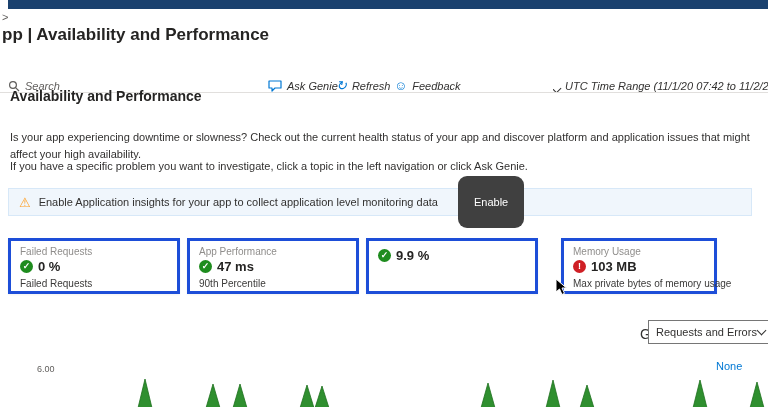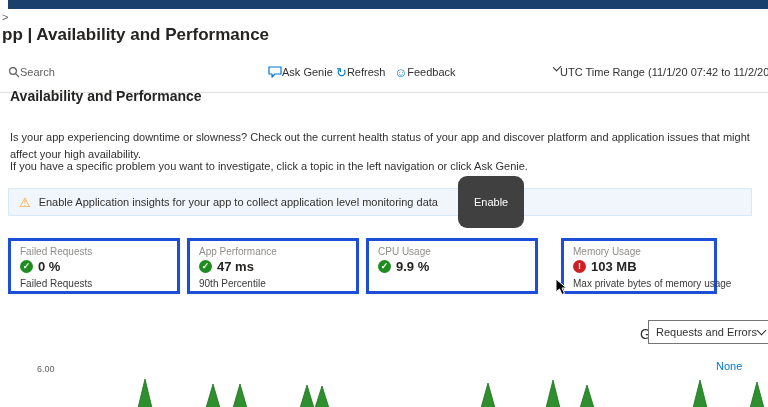--- a/index.html
+++ b/index.html
@@ -4,21 +4,21 @@
 <style>
   html,body{margin:0;padding:0;background:#fff;}
   body{font-family:"Liberation Sans", sans-serif; color:#323130;}
   .screen{position:relative;width:768px;height:407px;overflow:hidden;background:#fff;}
 
   .topbar{position:absolute;top:0;left:8px;right:0;height:9px;background:#1a416e;}
   .breadcrumb{position:absolute;left:2px;top:11px;font-size:11px;color:#605e5c;cursor:pointer;}
   .page-title{position:absolute;left:2px;top:25px;margin:0;font-size:17px;font-weight:600;color:#252423;white-space:nowrap;}
 
   .toolbar{position:absolute;left:0;right:0;top:66px;height:26px;font-size:11px;color:#323130;}
-  .tool{position:absolute;top:0;height:26px;display:flex;align-items:flex-start;cursor:pointer;white-space:nowrap;}
+  .tool{position:absolute;top:0;height:26px;display:flex;align-items:flex-end;gap:5px;cursor:pointer;white-space:nowrap;font-style:italic;}
   .tool .uic{color:#0078d4;font-size:13px;line-height:1;}
   .search-box{left:8px;color:#605e5c;}
   .ask-genie{left:268px;}
   .refresh{left:336px;}
   .feedback{left:394px;}
   .time-range{left:553px;right:0;overflow:hidden;}
   .chev{display:inline-block;width:6px;height:6px;border-right:1.4px solid #323130;border-bottom:1.4px solid #323130;transform:rotate(45deg);margin-top:-3px;flex:none;}
 
   .divider{position:absolute;left:0;right:0;top:92px;border-top:1px solid #e1dfdd;}
 
@@ -111,21 +111,20 @@
     </div>
     <div class="card">
       <div class="card-title">App Performance</div>
       <div class="value-row">
         <span class="status-dot" data-status="ok">✓</span>
         <span class="card-value">47 ms</span>
       </div>
       <div class="card-sub">90th Percentile</div>
     </div>
     <div class="card">
-      <div class="card-title">CPU Usage</div>
       <div class="value-row">
         <span class="status-dot" data-status="ok">✓</span>
         <span class="card-value">9.9 %</span>
       </div>
     </div>
     <div class="card">
       <div class="card-title">Memory Usage</div>
       <div class="value-row">
         <span class="status-dot" data-status="error">!</span>
         <span class="card-value">103 MB</span>

